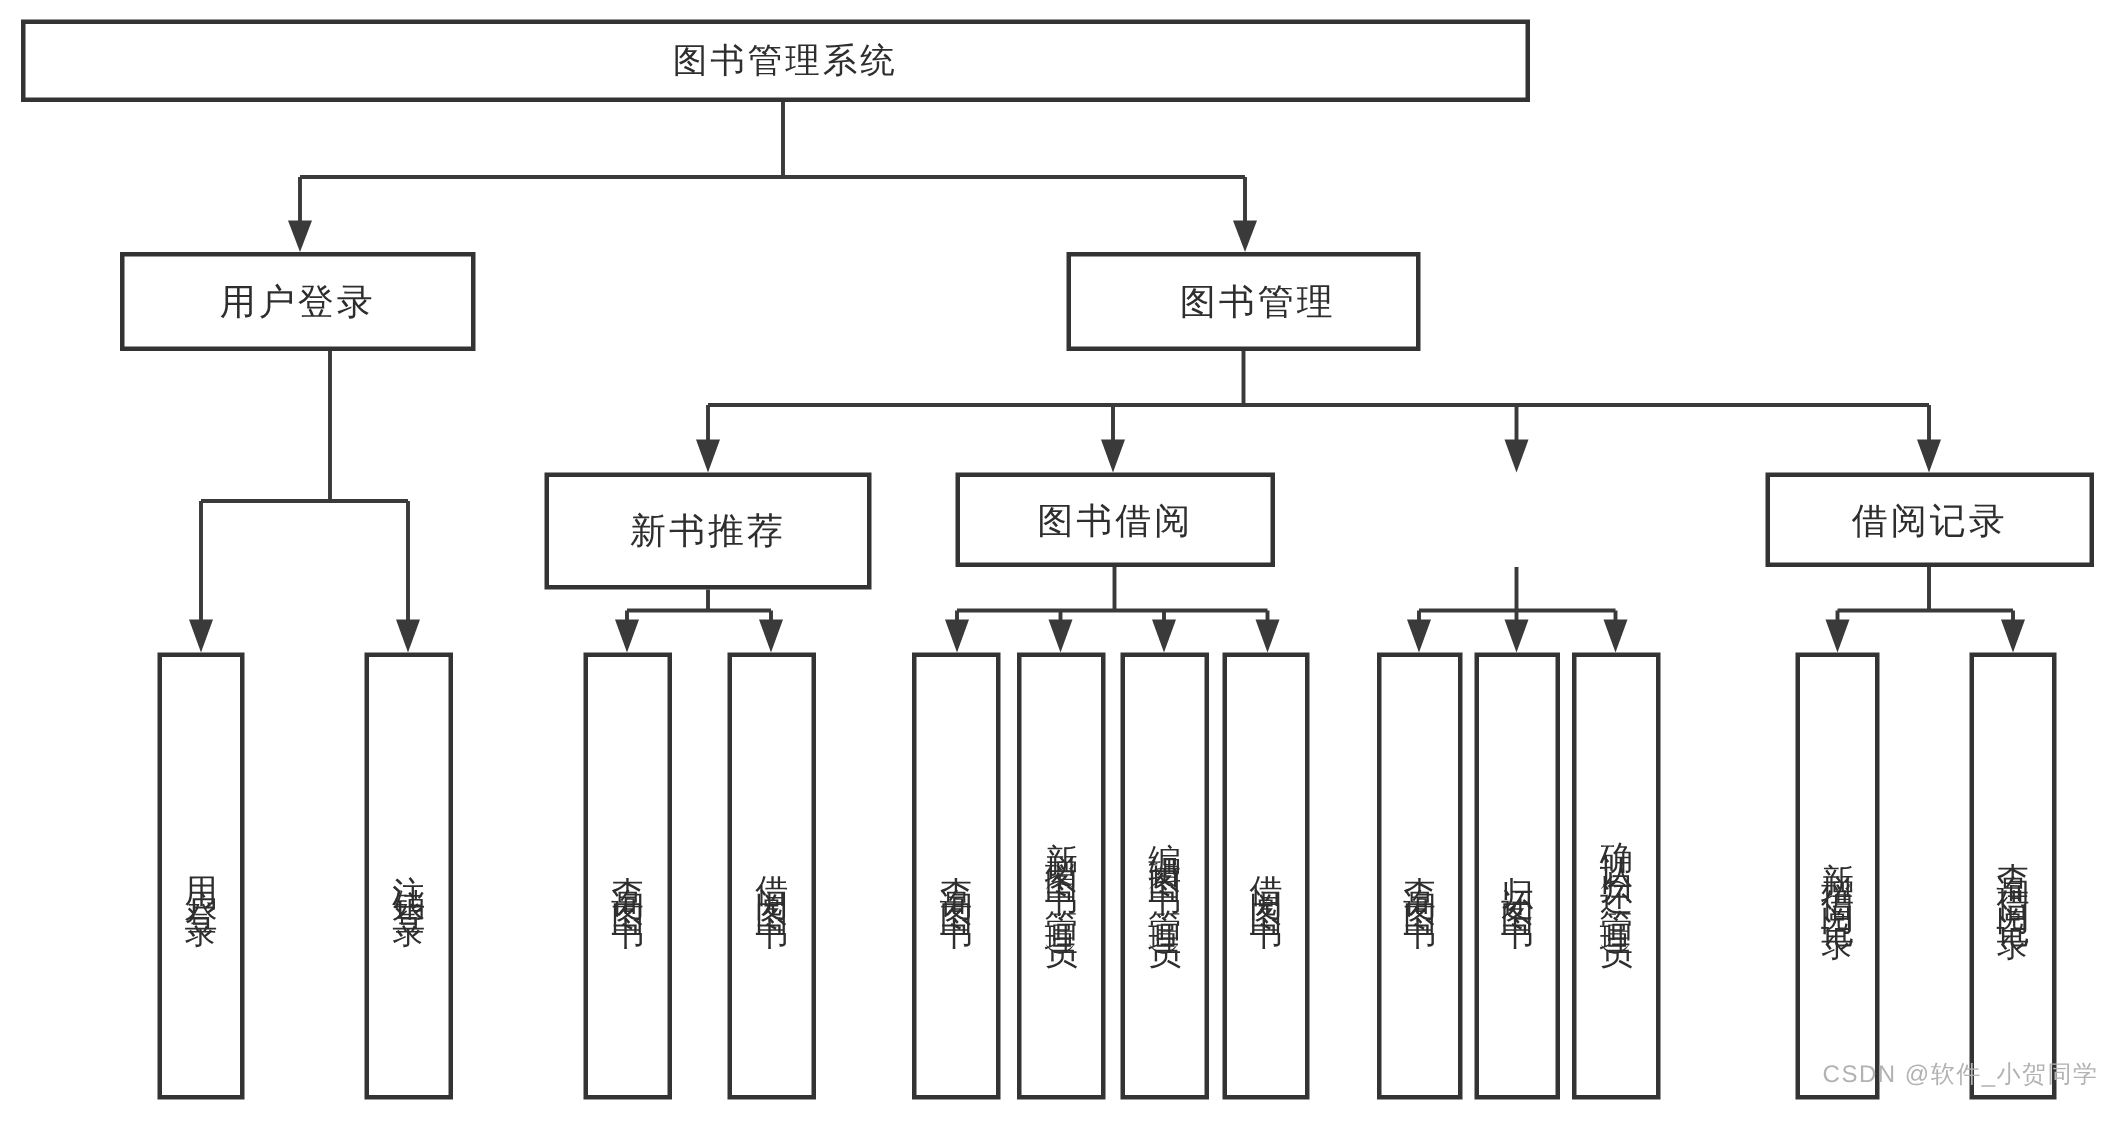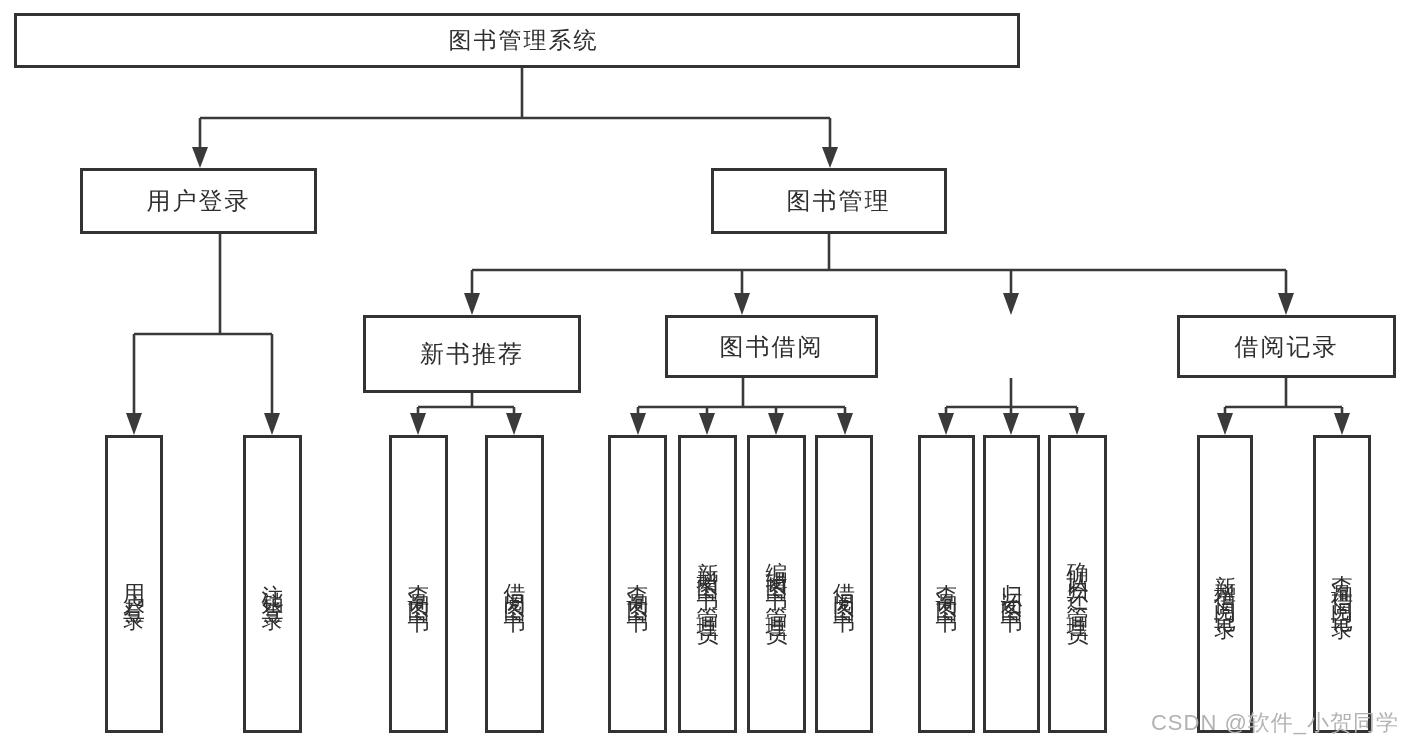--- a/index.html
+++ b/index.html
@@ -44,22 +44,22 @@
   .v-node .v-text {
     writing-mode: vertical-rl;
     text-orientation: mixed;
     font-size: 22px;
     letter-spacing: 9px;
     line-height: 1;
   }
   .watermark {
     position: absolute;
     right: 6px;
-    bottom: 9px;
-    font-size: 22px;
+    bottom: 20px;
+    font-size: 16px;
     color: #b2b2b2;
     letter-spacing: 1px;
     white-space: nowrap;
     z-index: 5;
     margin-top: 22px;
   }
 </style>
 </head>
 <body>
 
@@ -112,21 +112,21 @@
   <div class="node h-node" style="left:80px; top:168px; width:237px; height:66px;">
     <span>用户登录</span>
   </div>
   <div class="node h-node" style="left:711px; top:168px; width:236px; height:66px;padding-left:19px;">
     <span>图书管理</span>
   </div>
 
   <div class="node h-node" style="left:363px; top:315px; width:218px; height:78px;">
     <span>新书推荐</span>
   </div>
-  <div class="node h-node" style="left:637px; top:315px; width:213px; height:63px;margin-left:28px;">
+  <div class="node h-node" style="left:637px; top:315px; width:213px; height:63px;">
     <span>图书借阅</span>
   </div>
   <div class="node h-node" style="left:1177px; top:315px; width:219px; height:63px;">
     <span>借阅记录</span>
   </div>
 
   <div class="node v-node" style="left:105px; top:435px; width:58px; height:298px;">
     <span class="v-text">用户登录</span>
   </div>
   <div class="node v-node" style="left:243px; top:435px; width:59px; height:298px;">

